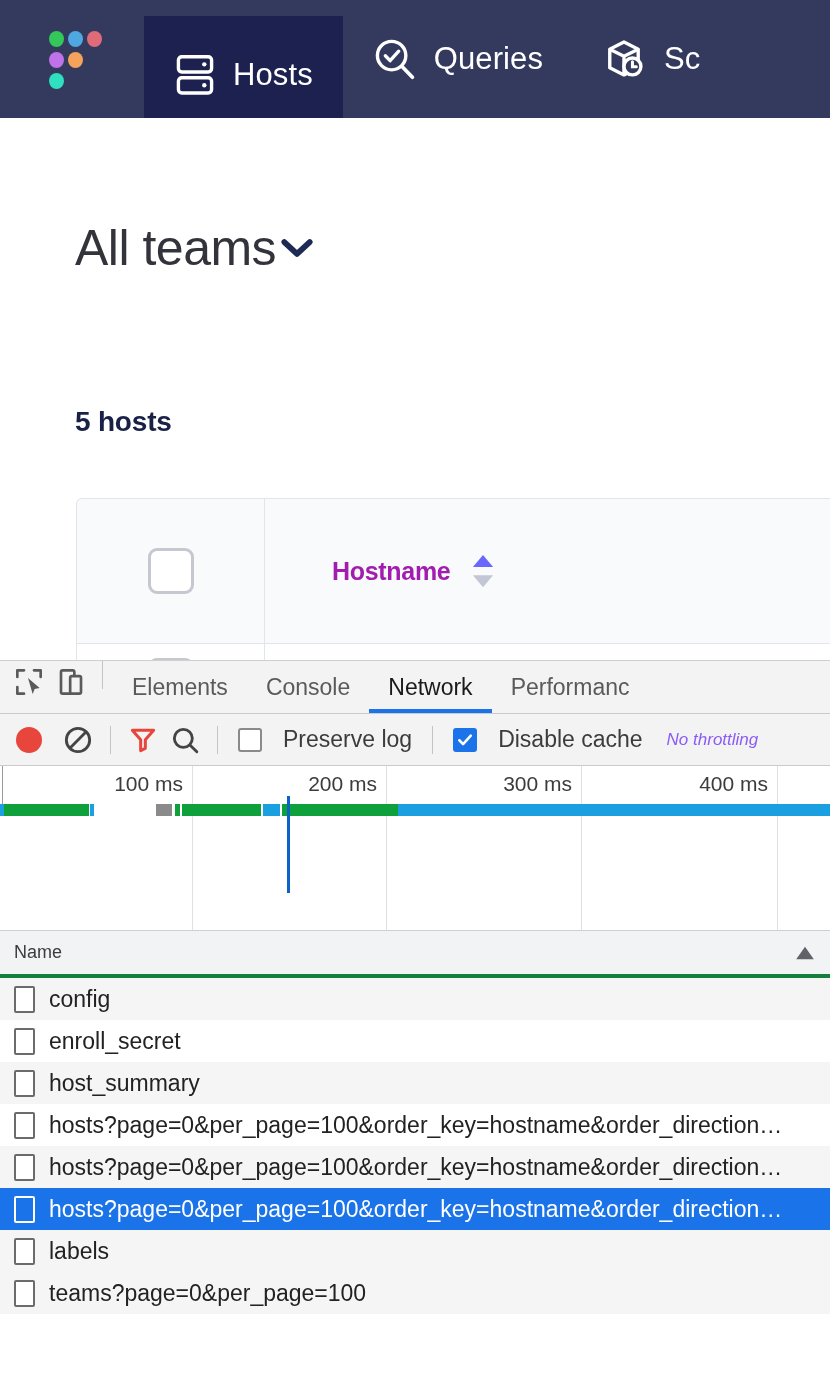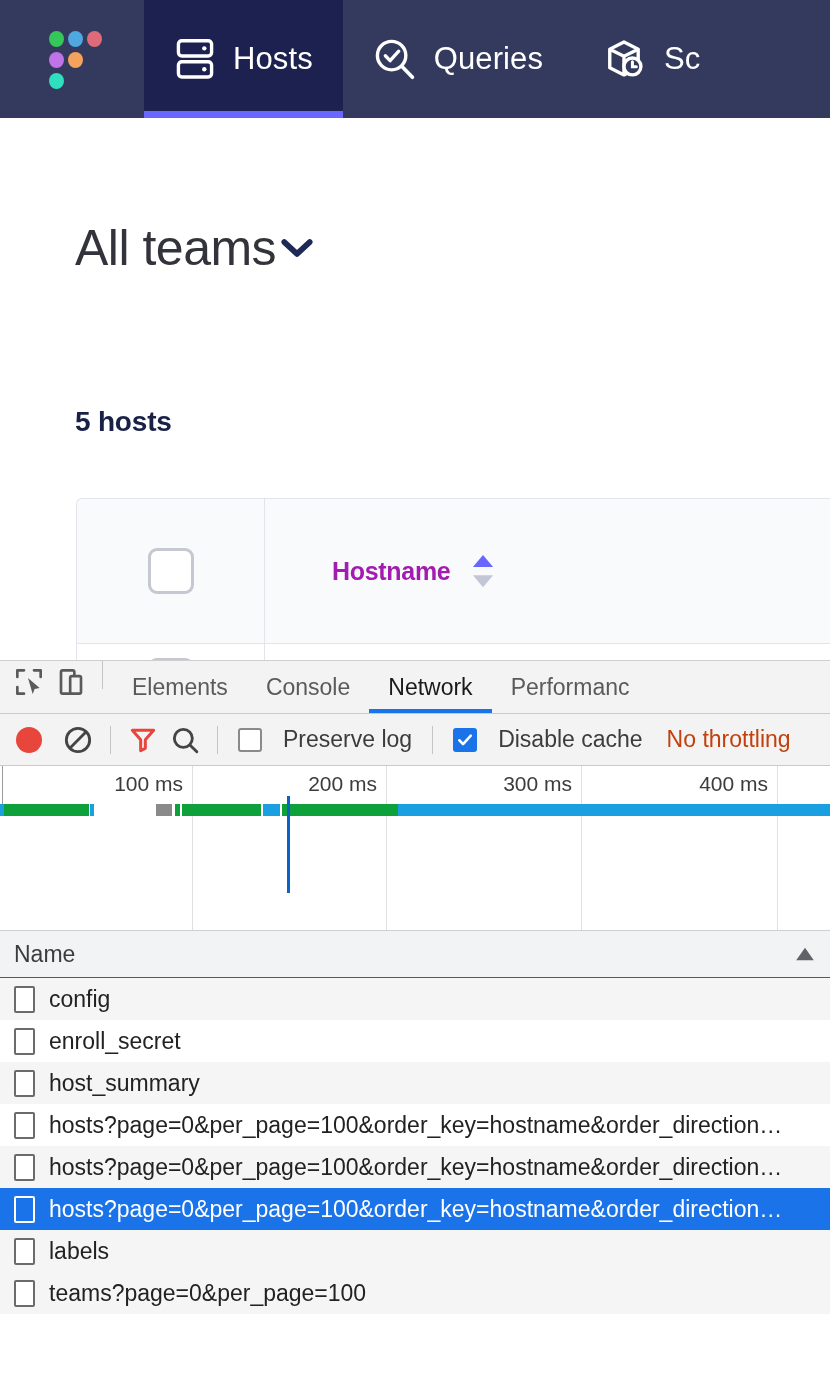--- a/index.html
+++ b/index.html
@@ -32,21 +32,21 @@
   .d4 { left: 0px;  top: 21px; background: #c073e8; }
   .d5 { left: 19px; top: 21px; background: #f5a25c; }
   .d6 { left: 0px;  top: 42px; background: #2ee0c0; }
 
   .nav-item {
     display: flex; align-items: center; gap: 17px;
     padding: 0 30px; color: #ffffff; height: 118px;
     position: relative; font-size: 31px; letter-spacing: .1px;
     white-space: nowrap;
   }
-  .nav-item.active { background: #1c2150; }
+  .nav-item.active { background: #1c2150; margin-top: 16px; }
   .nav-item.active::after {
     content: ""; position: absolute; left: 0; right: 0; bottom: 0;
     height: 7px; background: #6a67fe;
   }
   .nav-icon { display: block; flex: none; }
 
   
   .page { position: absolute; top: 118px; left: 0; width: 830px; height: 542px;
           background: #ffffff; overflow: hidden; }
 
@@ -120,41 +120,41 @@
   .tb-icon { width: 40px; height: 40px; display: flex; align-items: center; justify-content: center; }
   .tb-check {
     display: flex; align-items: center; gap: 21px; font-size: 23px; color: #3c3c3c;
     padding: 0 8px; white-space: nowrap;
   }
   .box-empty { width: 24px; height: 24px; border: 2px solid #8a8a8a; border-radius: 3px; background: #fff; }
   .box-checked {
     width: 24px; height: 24px; border-radius: 3px; background: #1a73e8;
     display: flex; align-items: center; justify-content: center;
   }
-  .throttle { font-size: 23px; color: #c2410c; padding-left: 14px; white-space: nowrap; }
+  .throttle { font-size: 17px; color: #8b5cf6; padding-left: 14px; white-space: nowrap; font-style: italic; }
 
   
   .dt-overview { position: relative; height: 165px; background: #ffffff;
                  border-bottom: 1px solid #cfcfcf; overflow: hidden; }
   .ov-ruler { position: relative; height: 38px; }
   .ov-tick { position: absolute; top: 0; bottom: -127px; width: 1px; background: #e0e0e0; }
   .ov-tick.first { background: #9a9a9a; top:0; bottom: auto; height: 38px; }
   .ov-tick-label {
     position: absolute; top: 6px; font-size: 21px; color: #3c3c3c;
     transform: translateX(-100%); padding-right: 9px; white-space: nowrap;
   }
   .ov-bars { position: absolute; left: 0; top: 38px; height: 12px; width: 100%; }
   .ov-seg { position: absolute; top: 0; height: 12px; }
   .ov-playhead { position: absolute; top: 30px; height: 97px; width: 3px; background: #0b62c9; }
 
   
   .dt-list { position: absolute; left:0; right:0; top: 0; }
   .rl-head {
     display: flex; align-items: center; height: 47px; background: #f1f3f4;
-    border-bottom: 1px solid #15803d; font-size: 23px; color: #3c3c3c;
+    border-bottom: 4px solid #15803d; font-size: 18px; color: #3c3c3c;
     padding: 0 14px; justify-content: space-between;
   }
   .rl-row {
     display: flex; align-items: center; height: 42px; padding-left: 14px;
     font-size: 23px; color: #222222; gap: 14px; white-space: nowrap; overflow: hidden;
   }
   .rl-row.odd { background: #f5f5f5; }
   .rl-row.even { background: #ffffff; }
   .rl-row.sel { background: #1a73e8; color: #ffffff; }
   .doc-ico { width: 21px; height: 27px; border: 2px solid #6b6b6b; border-radius: 2px;

